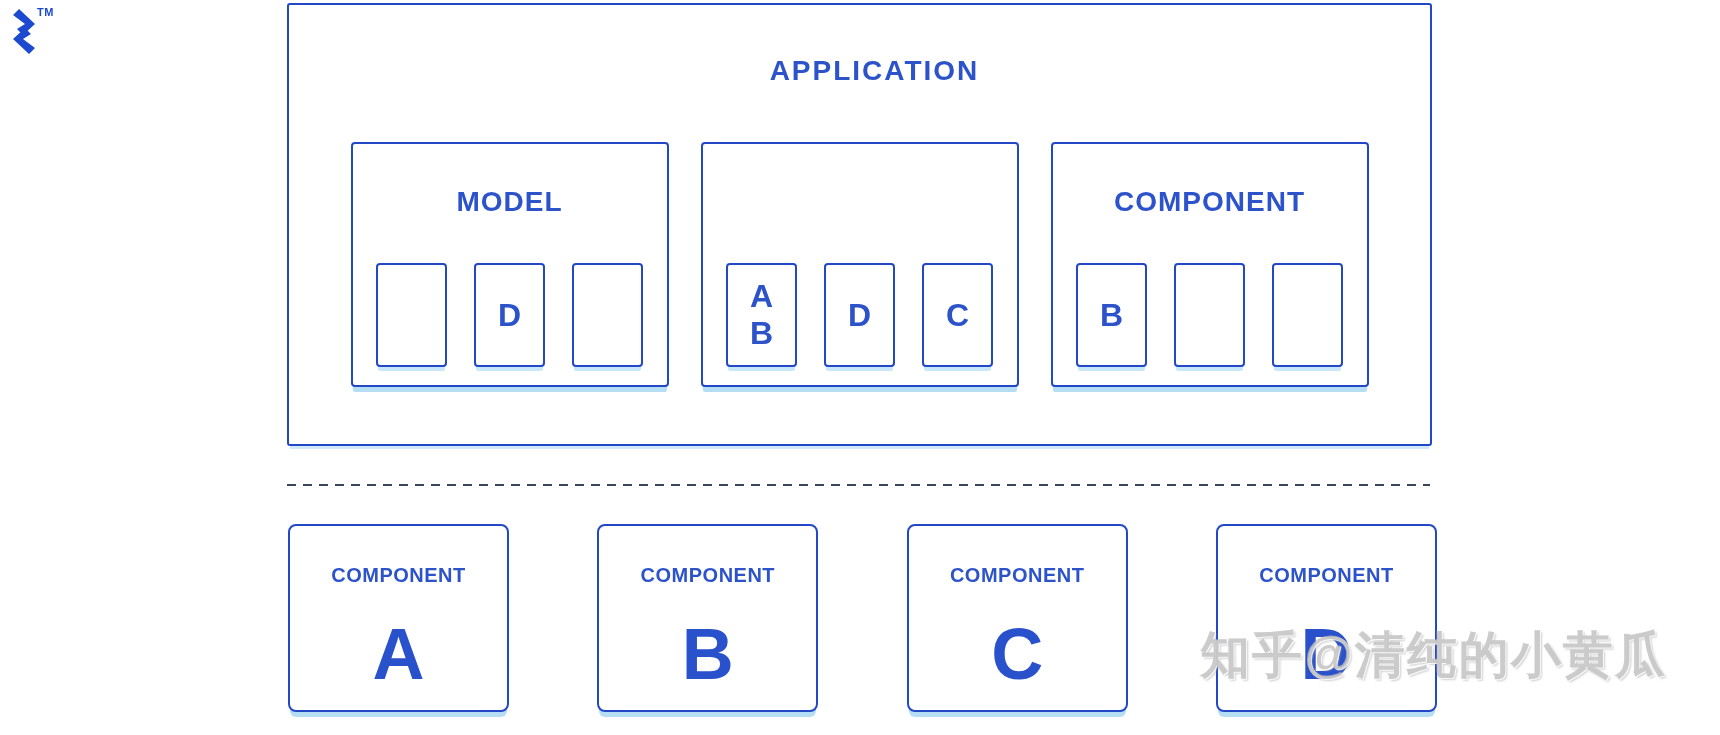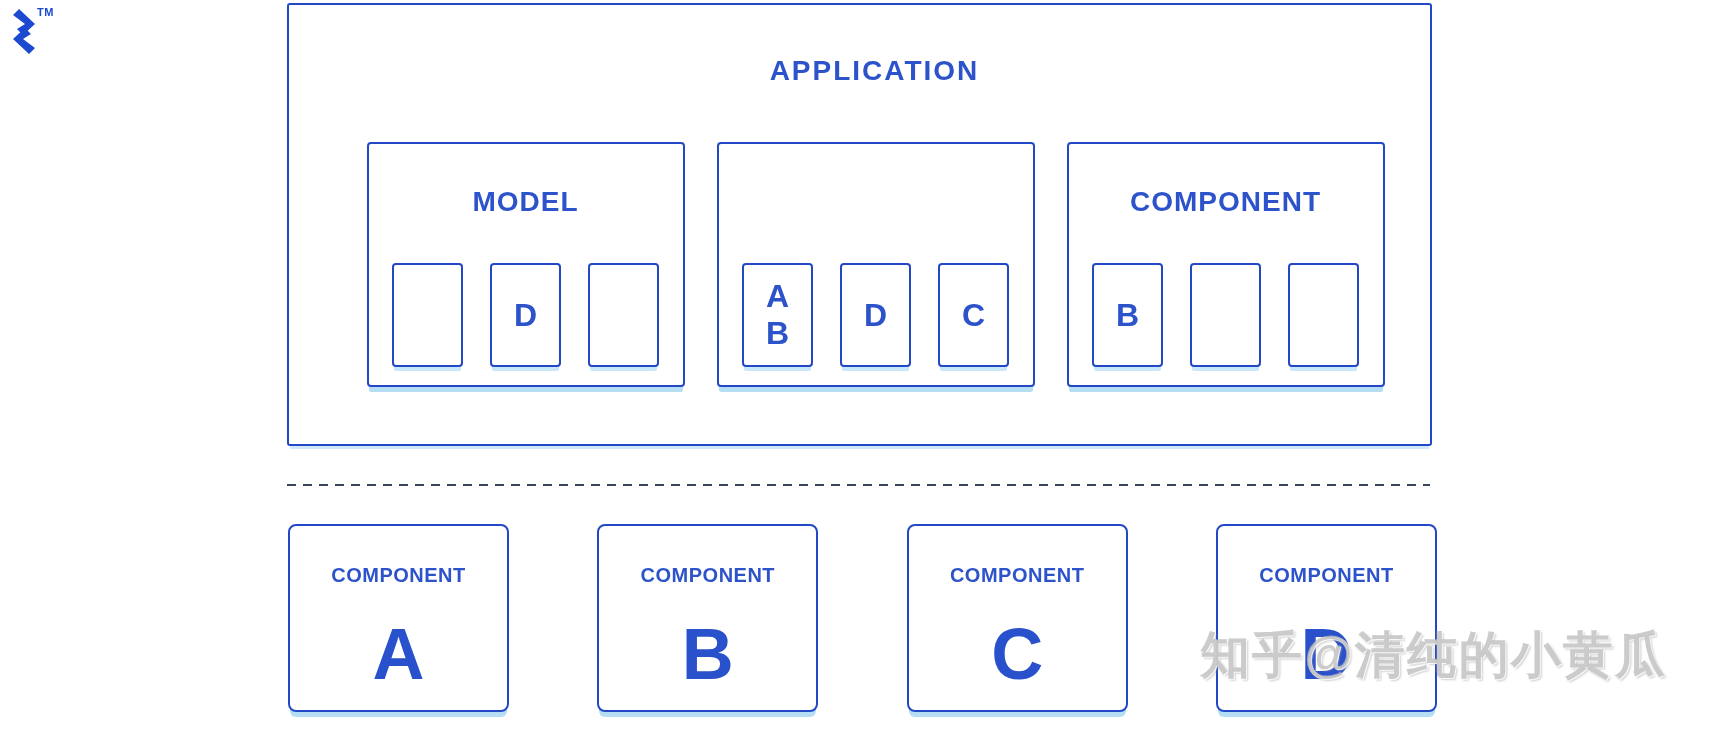--- a/index.html
+++ b/index.html
@@ -16,21 +16,21 @@
   
   .app-box { position:absolute; left:287px; top:3px; width:1145px; height:443px;
              border:2px solid #2248c6; border-radius:3px; background:#fff;
              box-shadow:0 6px 0 -3px #cfe9fb; }
   .app-title { position:absolute; top:52px; left:0; width:100%; text-align:center;
                font-size:28px; line-height:1; font-weight:bold; color:#2d53cb;
                letter-spacing:2px;padding-left:30px; }
 
   
   .mvc-row { position:absolute; top:137px; left:0; width:100%; display:flex;
-             justify-content:center; gap:32px;margin-left:16px; }
+             justify-content:center; gap:32px; }
   .mvc-box { position:relative; width:318px; height:245px; border:2px solid #2248c6;
              border-radius:4px; background:#fff; box-shadow:0 7px 0 -2px #b5def5; }
   .mvc-title { position:absolute; top:44px; left:0; width:100%; text-align:center;
                font-size:28px; line-height:1; font-weight:bold; color:#2d53cb;
                letter-spacing:1px; }
   .slot-row { position:absolute; bottom:18px; left:0; width:100%; display:flex;
               justify-content:center; gap:27px; }
   .slot { width:71px; height:104px; border:2px solid #2248c6; border-radius:4px;
           background:#fff; box-shadow:0 6px 0 -2px #c8e8fa;
           display:flex; align-items:center; justify-content:center;

